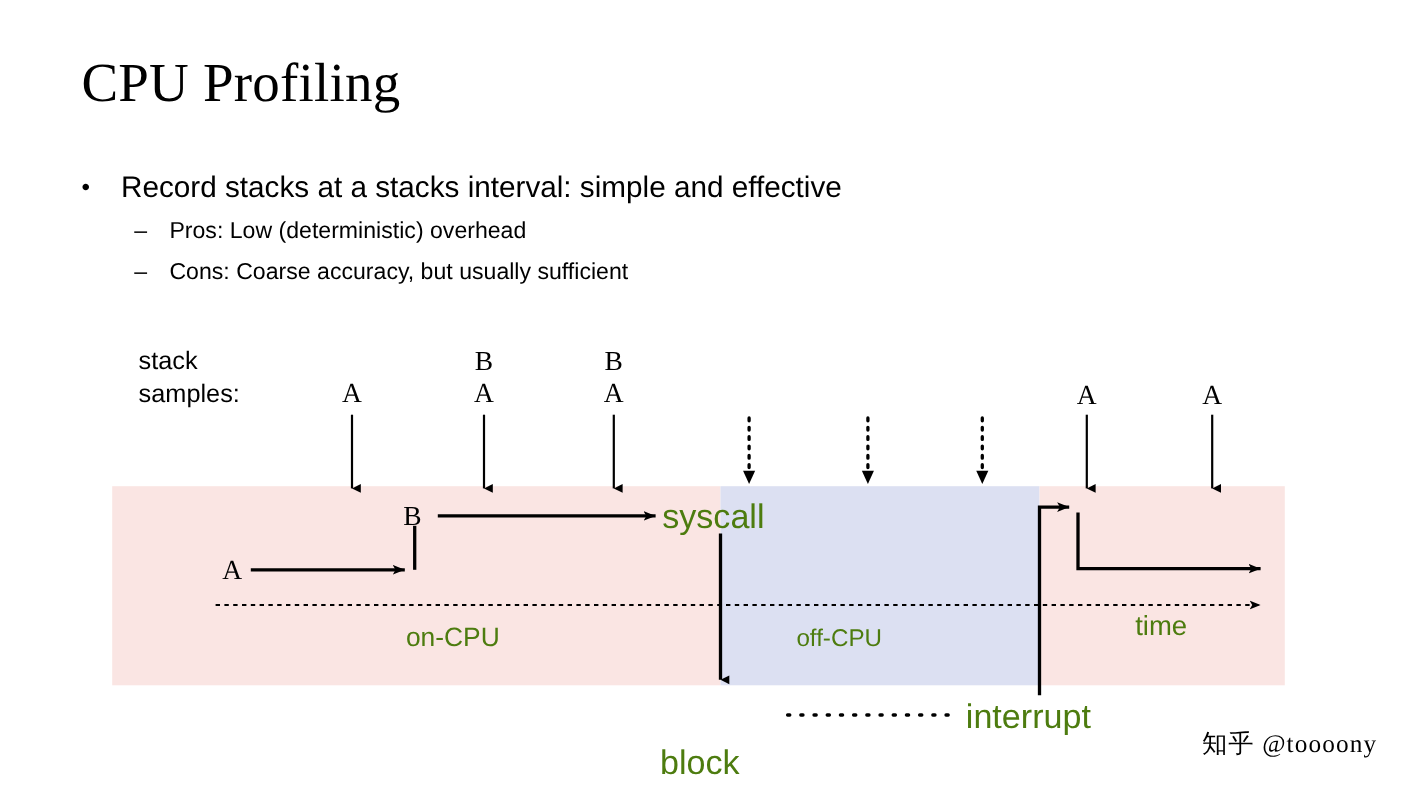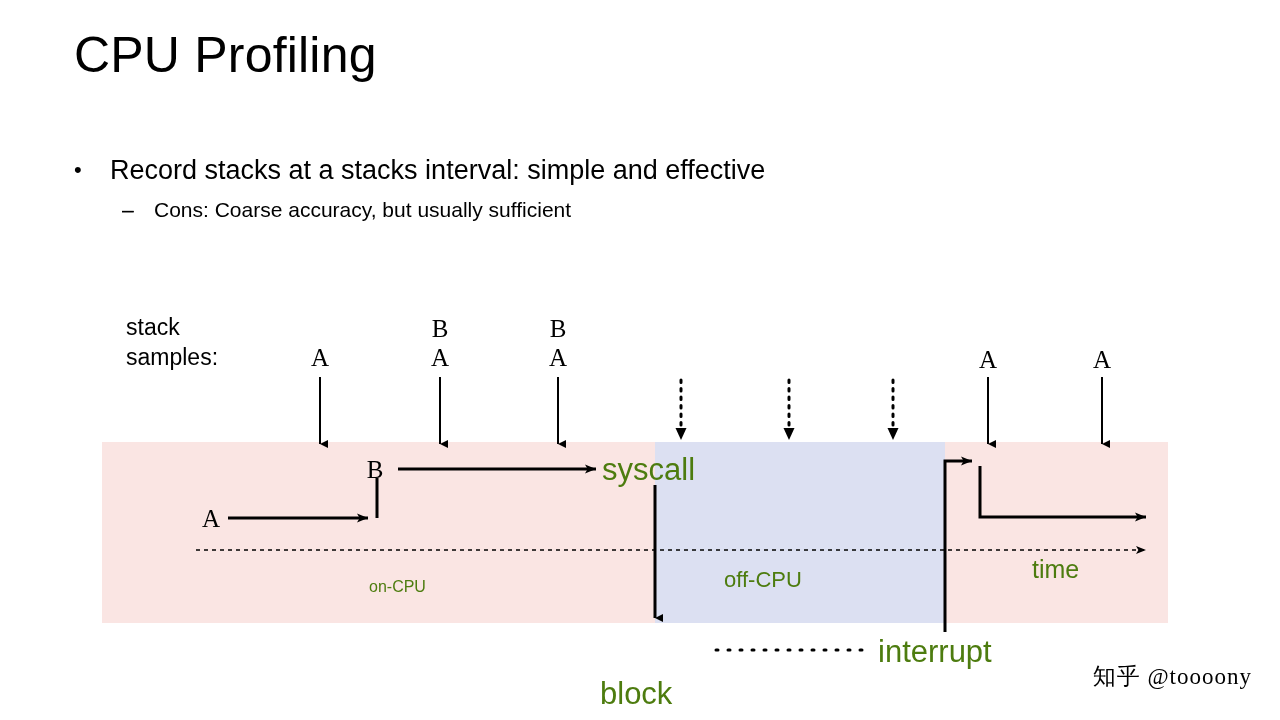--- a/index.html
+++ b/index.html
@@ -13,27 +13,27 @@
     position: relative;
     overflow: hidden;
     font-family: "Liberation Sans", sans-serif;
     color: #000000;
   }
 
   
   #slide-title {
     position: absolute;
     left: 74px;
-    top: 28px;
+    top: 48px;
     font-size: 50px;
     font-weight: 300;
     letter-spacing: 0.2px;
     line-height: 1.1;
     color: #000000;
-    font-family: Liberation Sans, sans-serif;
+    font-family: Liberation Serif, serif;
   }
 
   
   #bullets {
     position: absolute;
     left: 68px;
     top: 152px;
     width: 1000px;
   }
   .bullet-l1 {
@@ -100,21 +100,21 @@
   }
 
   .diag-text {
     position: absolute;
     font-family: "Liberation Sans", sans-serif;
     color: #4d7c0f;
   }
   .t-syscall { font-size: 31px; }
   .t-block   { font-size: 31px; }
   .t-interrupt { font-size: 31px; }
-  .t-oncpu   { font-size: 16px; margin-top: 12px; }
+  .t-oncpu   { font-size: 24px; }
   .t-offcpu  { font-size: 22px; }
   .t-time    { font-size: 25px; }
 
   
   #watermark {
     position: absolute;
     right: 28px;
     bottom: 28px;
     font-size: 23px;
     color: #000000;
@@ -131,20 +131,21 @@
 
 <div id="bullets">
 
   <div class="bullet-l1">
     <span class="marker">•</span>
     <span>Record stacks at a stacks interval: simple and effective</span>
   </div>
 
   <div class="bullet-l2">
     <span class="marker">–</span>
+    <span>Pros: Low (deterministic) overhead</span>
   </div>
 
   <div class="bullet-l2">
     <span class="marker">–</span>
     <span>Cons: Coarse accuracy, but usually sufficient</span>
   </div>
 
 </div>
 
 <div id="diagram">

